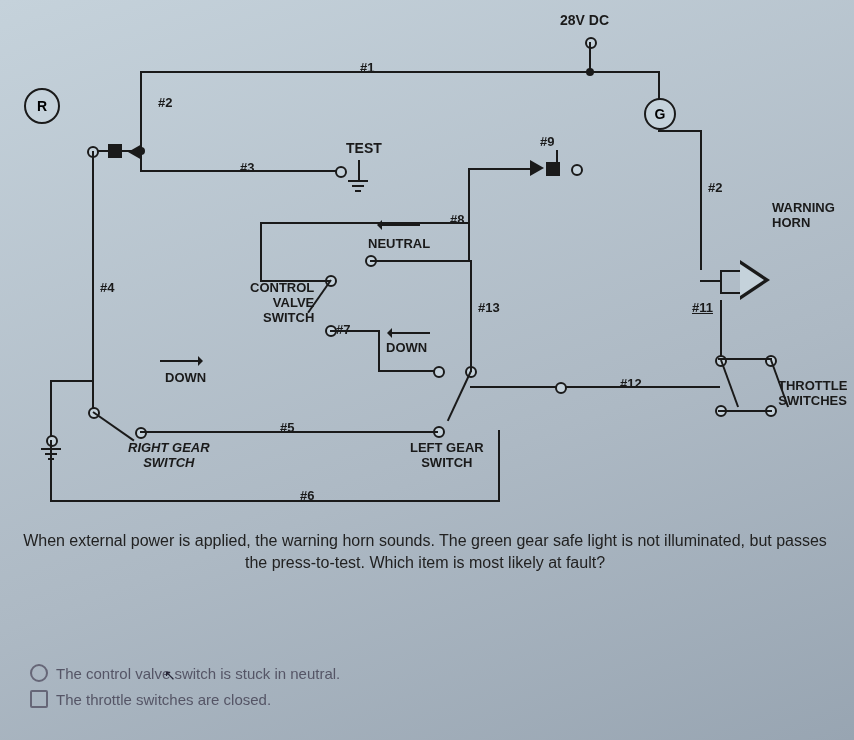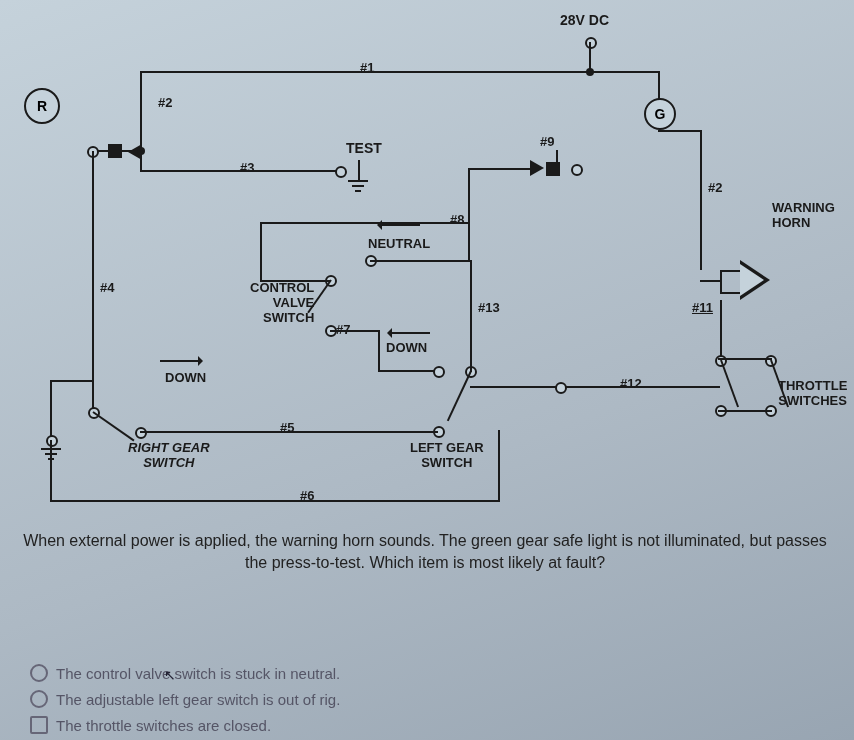--- a/index.html
+++ b/index.html
@@ -312,22 +312,18 @@
 
 <div class="options">
   <div class="opt">
     <span class="radio"></span>
     <span style="position:relative;">
       <span>The control valve switch is stuck in neutral.</span>
       <span class="cursor" style="left:108px;">↖</span>
     </span>
   </div>
   <div class="opt">
-    <span class="radio"></span>
-    <span>The adjustable left gear switch is out of rig.</span>
-  </div>
-  <div class="opt">
     <span class="radio sq"></span>
     <span>The throttle switches are closed.</span>
   </div>
 </div>
 
 </div>
 
 </body></html>

